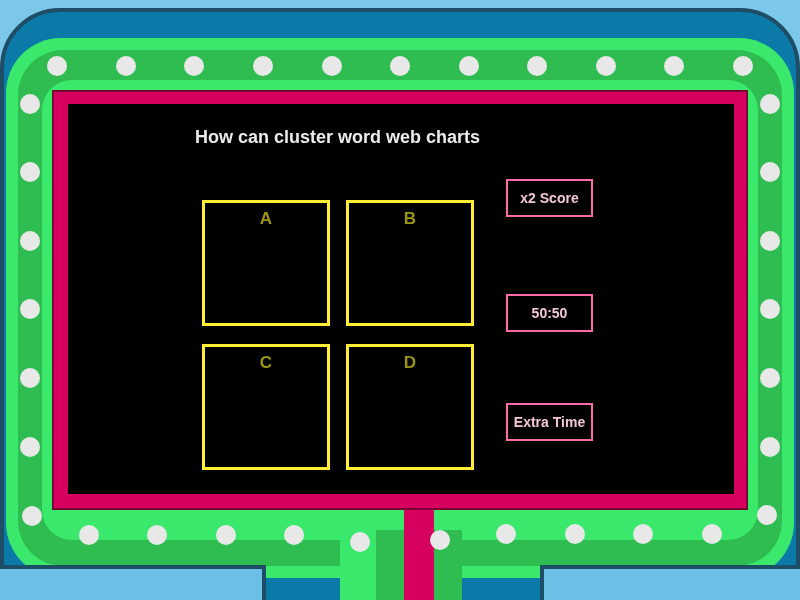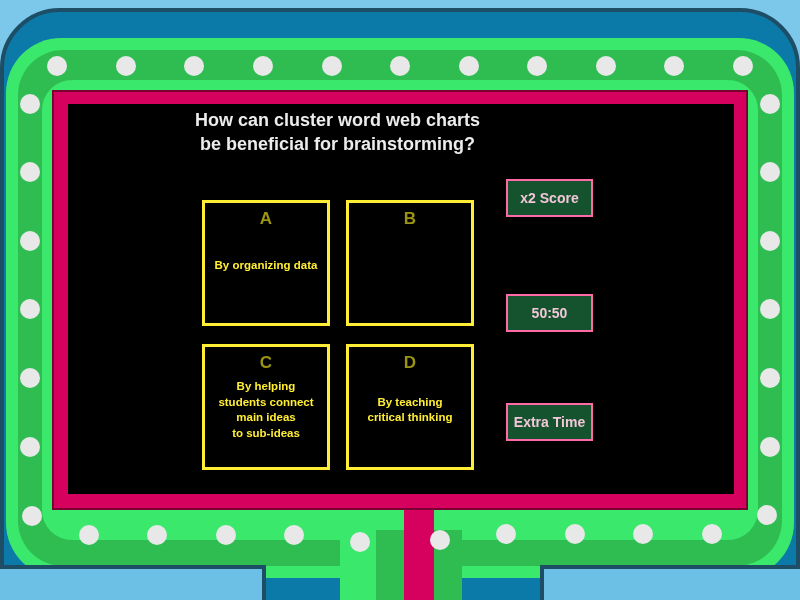--- a/index.html
+++ b/index.html
@@ -44,38 +44,38 @@
   
   .magenta {
     left:52px; top:90px; width:696px; height:420px;
     background:#d6005e; border:2px solid #7a0033; box-sizing:border-box;
   }
   .board {
     left:68px; top:104px; width:666px; height:390px; background:#000;
   }
   .dot { width:20px; height:20px; border-radius:50%; background:#e8e8e8; position:absolute; }
   .question {
-    left:150px; top:108px; width:375px; text-align:center;
+    left:150px; top:125px; width:375px; text-align:center;
     color:#ececec; font-weight:bold; font-size:18px; line-height:24px;
   }
   .answer {
     position:absolute; width:128px; height:126px; box-sizing:border-box;
     border:3px solid #ffee33; background:#000; text-align:center; cursor:pointer;
   }
   .answer .letter {
     display:block; color:#9b9410; font-weight:bold; font-size:17px; margin-top:6px; height:22px;
   }
   .answer .text {
     color:#ffee33; font-weight:bold; font-size:11.5px; line-height:15.5px;
     display:flex; align-items:center; justify-content:center; height:70px; padding:0 6px;
     white-space:pre-line;
   }
   .powerup {
     position:absolute; left:506px; width:87px; height:38px; box-sizing:border-box;
-    background:#14532d; border:2px solid #ff6aa6; color:#f3c6d9; font-weight:bold;
+    background:#000000; border:2px solid #ff6aa6; color:#f3c6d9; font-weight:bold;
     font-size:14px; display:flex; align-items:center; justify-content:center; cursor:pointer;
   }
 </style>
 </head>
 <body>
 
 <div class="abs blue-frame"></div>
 <div class="abs green-outer"></div>
 <div class="abs green-mid"></div>
 <div class="abs green-inner"></div>
@@ -122,38 +122,30 @@
   <div class="dot" style="left:565px;top:524px"></div>
   <div class="dot" style="left:633px;top:524px"></div>
   <div class="dot" style="left:702px;top:524px"></div>
 </div>
 
 <div class="abs magenta"></div>
 <div class="abs board"></div>
 
 <div class="abs question">
   <div>How can cluster word web charts</div>
-  <div>be beneficial for brainstorming?</div>
 </div>
 
 <div class="answer" style="left:202px;top:200px">
   <span class="letter">A</span>
-  <div class="text">By organizing data</div>
 </div>
 <div class="answer" style="left:346px;top:200px">
   <span class="letter">B</span>
 </div>
 <div class="answer" style="left:202px;top:344px">
   <span class="letter">C</span>
-  <div class="text">By helping
-students connect
-main ideas
-to sub-ideas</div>
 </div>
 <div class="answer" style="left:346px;top:344px">
   <span class="letter">D</span>
-  <div class="text">By teaching
-critical thinking</div>
 </div>
 
 <div class="powerup" style="top:179px">x2 Score</div>
 <div class="powerup" style="top:294px">50:50</div>
 <div class="powerup" style="top:403px">Extra Time</div>
 
 </body></html>

